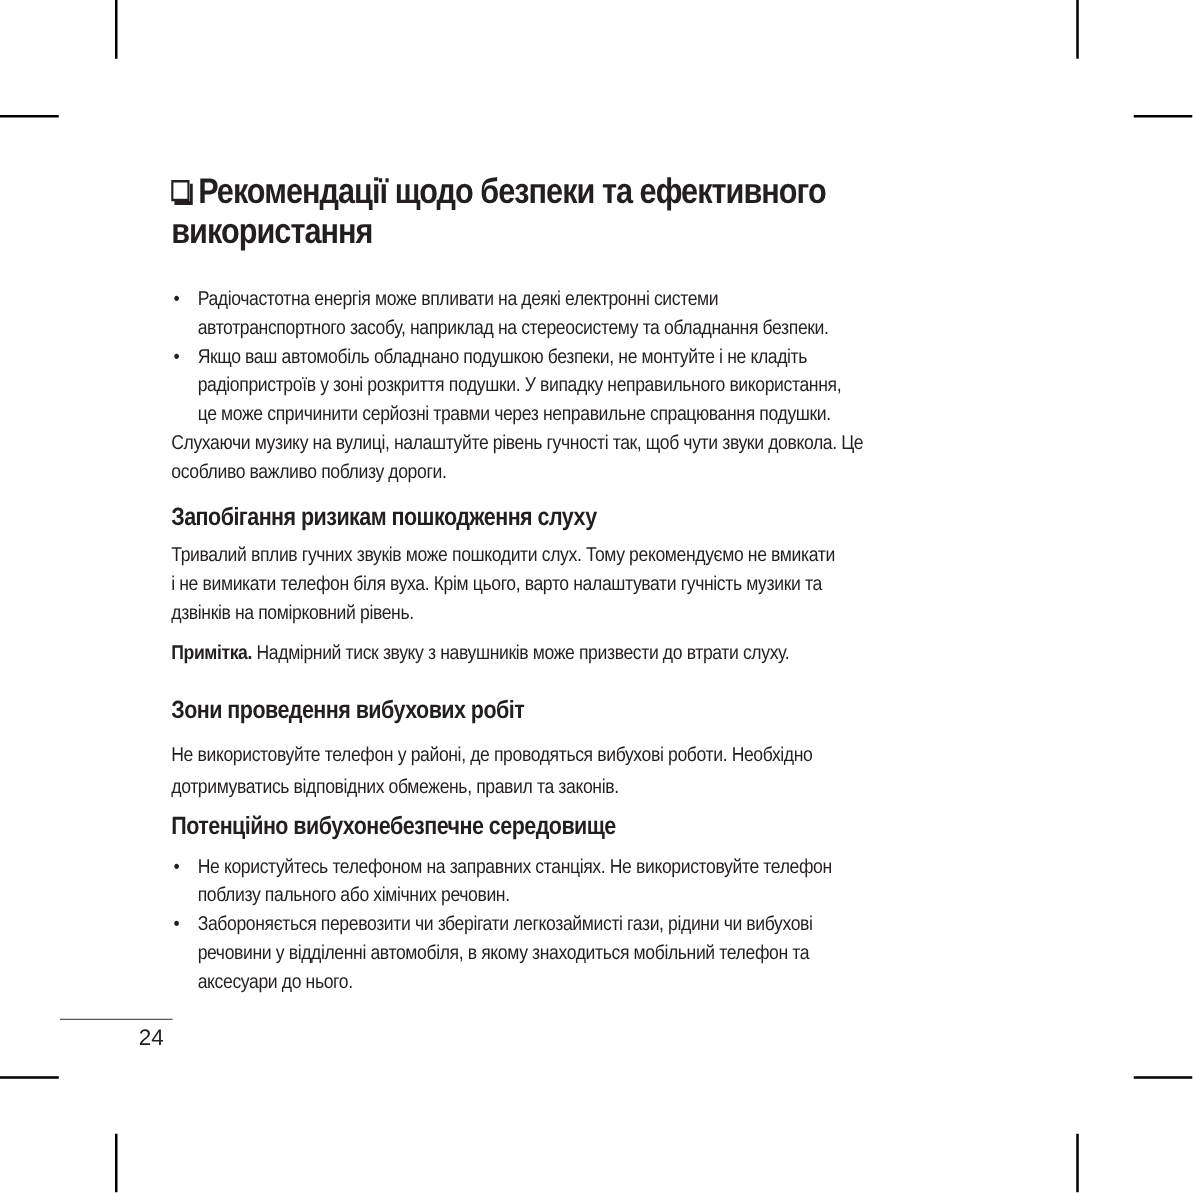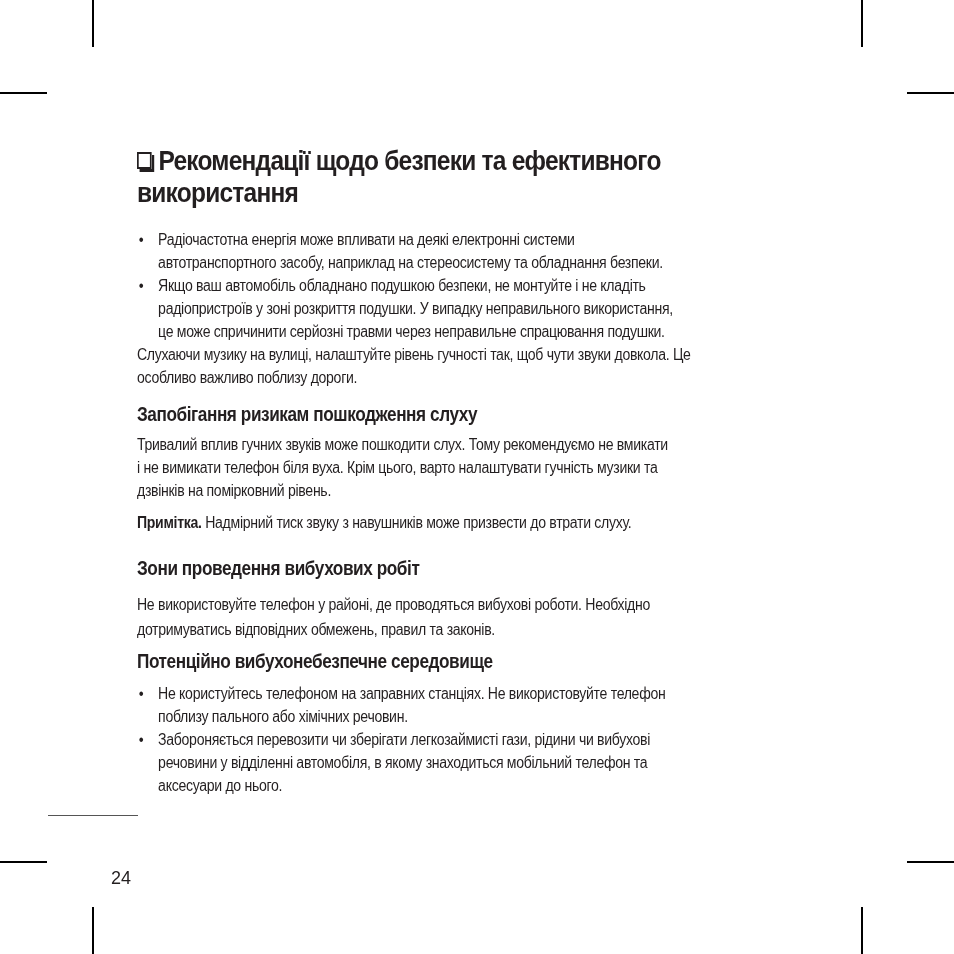--- a/index.html
+++ b/index.html
@@ -90,39 +90,38 @@
       width: 90px;
       height: 1px;
       background: #555;
     }
     .page-num {
       position: absolute;
       left: 111px;
       top: 820px;
       font-size: 18px;
       color: #231f20;
-      margin-top: 48px;
     }
     .abs { position: absolute; left: 0; }
   </style>
 </head>
 <body>
 
 <div class="crop v" style="left:92px; top:0;"></div>
 <div class="crop h" style="left:0; top:92px;"></div>
 <div class="crop v" style="left:861px; top:0;"></div>
 <div class="crop h" style="left:907px; top:92px;"></div>
 <div class="crop h" style="left:0; top:861px;"></div>
 <div class="crop v" style="left:92px; top:907px;"></div>
 <div class="crop h" style="left:907px; top:861px;"></div>
 <div class="crop v" style="left:861px; top:907px;"></div>
 
 <div class="page">
 
-  <div class="abs" style="top:12px;">
+  <div class="abs" style="top:5px;">
     <div class="title">
       <span class="box"></span><span>Рекомендації щодо безпеки та ефективного</span>
     </div>
     <div class="title">використання</div>
   </div>
 
   <div class="abs" style="top:96px;">
     <ul class="bullets text">
       <li>
         <span class="dot">•</span>

